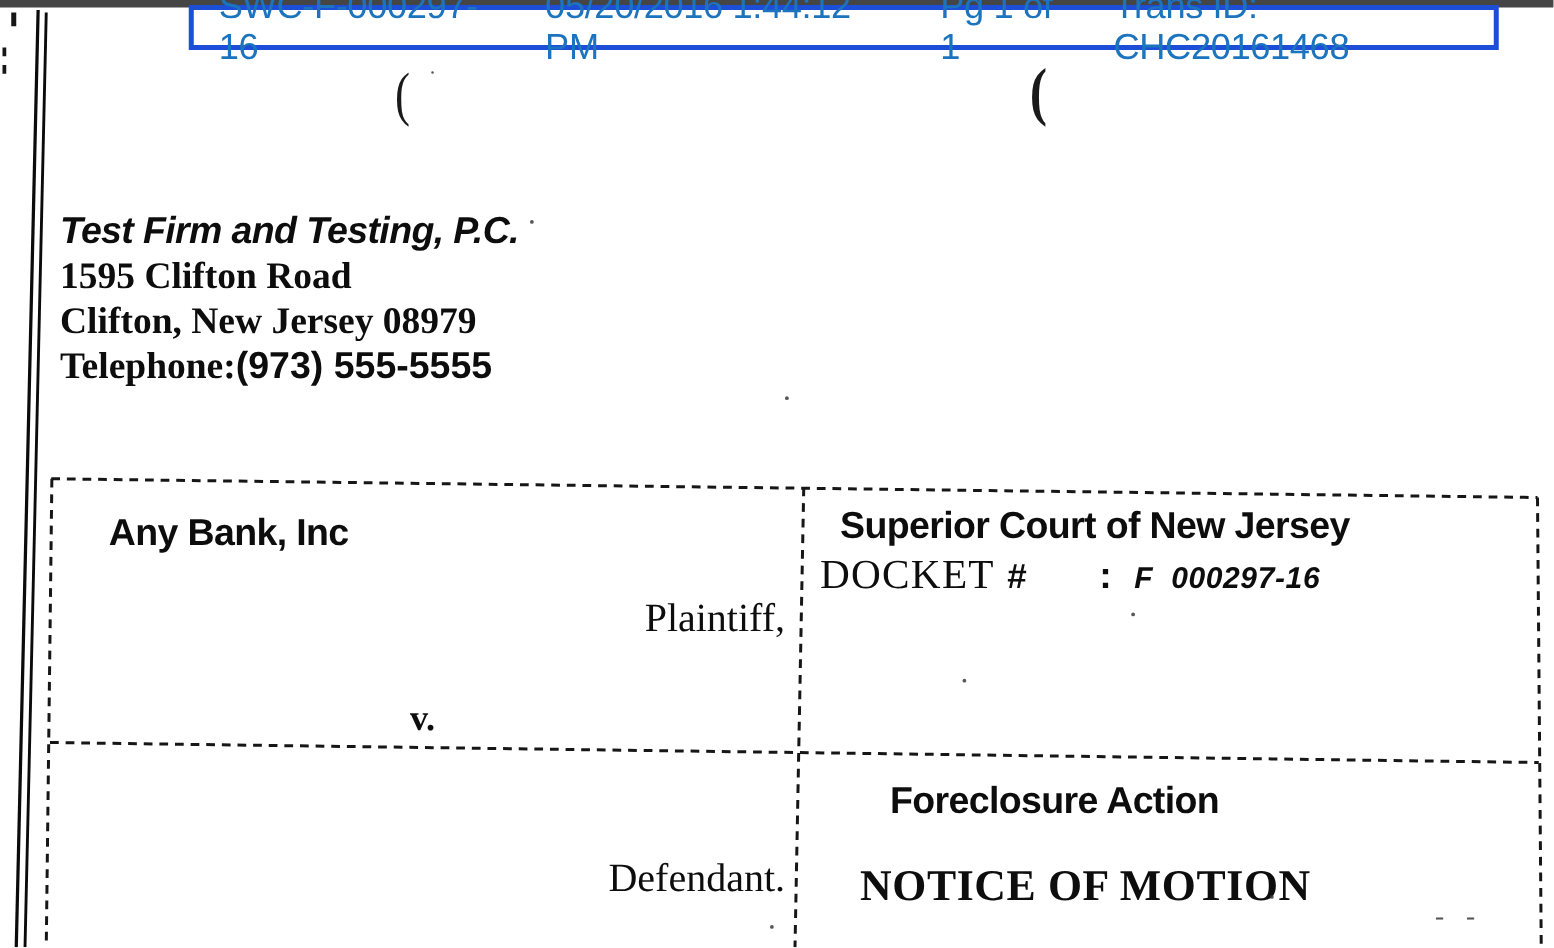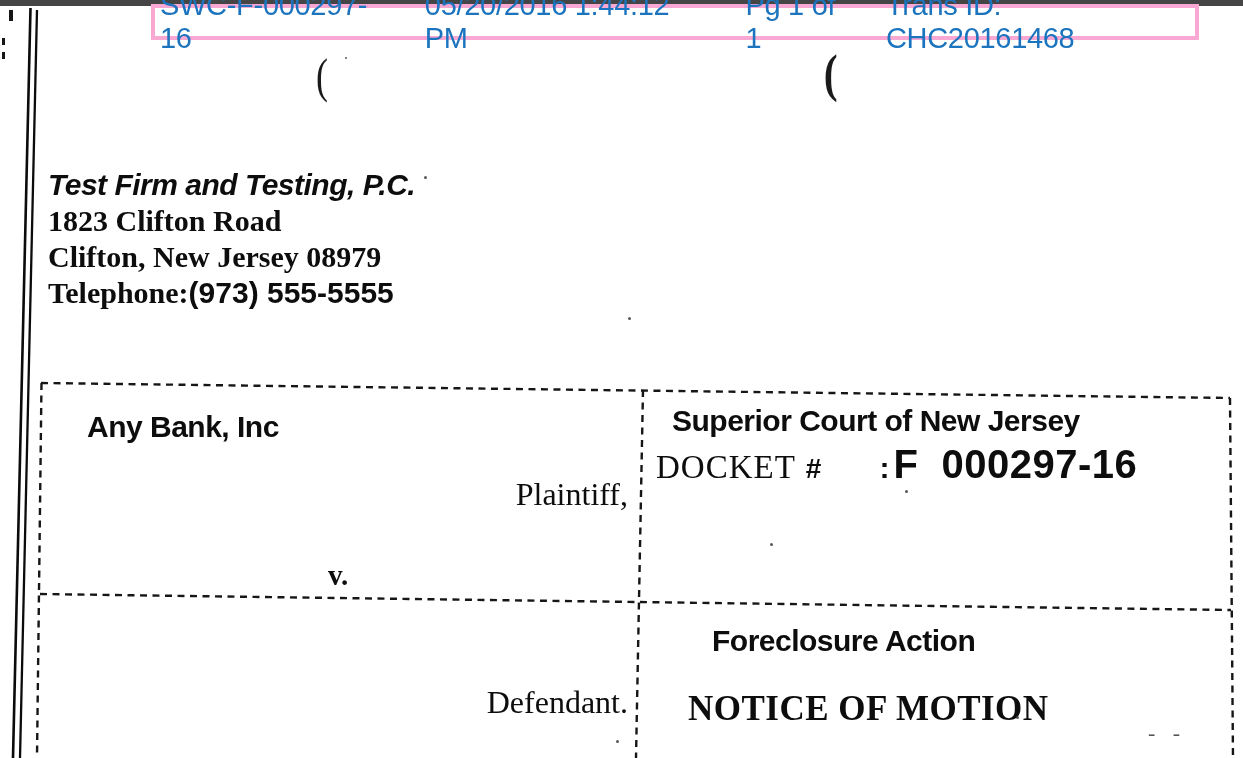--- a/index.html
+++ b/index.html
@@ -11,40 +11,40 @@
   .sans{font-family:"Liberation Sans",sans-serif;}
   .serif{font-family:"Liberation Serif",serif;}
   .abs{position:absolute;line-height:1;white-space:nowrap;}
 
   
   .topbar{position:absolute;left:0;top:0;width:1243px;height:6px;background:#454545;}
 
   
   .stamp{
     position:absolute;left:151px;top:4px;width:1048px;height:36px;
-    box-sizing:border-box;border:4px solid #f9a8d4;
-    display:flex;align-items:center;gap:28px;padding-left:5px;
+    box-sizing:border-box;border:4px solid #1d4ed8;
+    display:flex;align-items:center;gap:28px;padding-left:20px;
     font-size:29px;letter-spacing:-0.3px;color:#1b74bd;
   }
 
   
   .firm{position:absolute;left:48px;top:167px;font-size:30px;font-weight:bold;line-height:36px;}
   .firm .line1{font-family:"Liberation Sans",sans-serif;letter-spacing:-0.5px;font-style:italic;}
   .firm .serifline{font-family:"Liberation Serif",serif;}
 
   
   .bold-head{font-weight:bold;font-size:30px;letter-spacing:-0.5px;}
   .role{font-family:"Liberation Serif",serif;font-size:32px;}
   .right-col-width{left:40px;width:588px;text-align:right;}
 
   .docket-line{display:flex;align-items:baseline;}
   .docket-word{font-family:"Liberation Serif",serif;font-size:33px;letter-spacing:1px;}
   .docket-hash{font-family:"Liberation Sans",sans-serif;font-weight:bold;font-size:28px;margin-left:10px;}
   .docket-sep{font-family:"Liberation Sans",sans-serif;font-weight:bold;font-size:30px;margin-left:58px;}
-  .docket-num{font-family:"Liberation Sans",sans-serif;font-weight:bold;font-size:40px;margin-left:4px;white-space:pre;letter-spacing:0.5px;}
+  .docket-num{font-family:"Liberation Sans",sans-serif;font-weight:bold;font-size:24px;margin-left:18px;white-space:pre;letter-spacing:0.5px;font-style:italic;}
 
   .notice{font-family:"Liberation Serif",serif;font-weight:bold;font-size:35px;letter-spacing:0.5px;}
 
   
   .paren{font-family:"Liberation Serif",serif;color:#1a1a1a;}
   .dot{position:absolute;width:3px;height:3px;border-radius:50%;background:#3a3a3a;opacity:.85;}
   .edge-mark{position:absolute;background:#161616;}
   svg.overlay{position:absolute;left:0;top:0;pointer-events:none;}
   .dash{stroke:#161616;stroke-width:2.4;stroke-dasharray:7 5.5;fill:none;}
   .scanline{stroke:#0b0b0b;fill:none;}
@@ -62,21 +62,21 @@
     <span class="sans">05/20/2016 1:44:12 PM</span>
     <span class="sans">Pg 1 of 1</span>
     <span class="sans">Trans ID: CHC20161468</span>
   </div>
 
   <span class="abs paren" style="left:314px;top:52px;font-size:48px;transform:scaleX(.75);">(</span>
   <span class="abs paren" style="left:822px;top:48px;font-size:52px;font-weight:bold;transform:scaleX(.8);">(</span>
 
   <div class="firm">
     <div class="line1">Test Firm and Testing, P.C.</div>
-    <div class="serifline">1823 Clifton Road</div>
+    <div class="serifline">1595 Clifton Road</div>
     <div class="serifline">Clifton, New Jersey 08979</div>
     <div class="serifline"><span>Telephone:</span><span class="sans">(973) 555-5555</span></div>
   </div>
 
   <div class="abs bold-head" style="left:87px;top:412px;">Any Bank, Inc</div>
   <div class="abs role right-col-width" style="top:478px;">Plaintiff,</div>
   <div class="abs serif" style="left:328px;top:561px;font-size:29px;font-weight:bold;">v.</div>
   <div class="abs bold-head" style="left:672px;top:406px;">Superior Court of New Jersey</div>
 
   <div class="abs role right-col-width" style="top:686px;">Defendant.</div>

